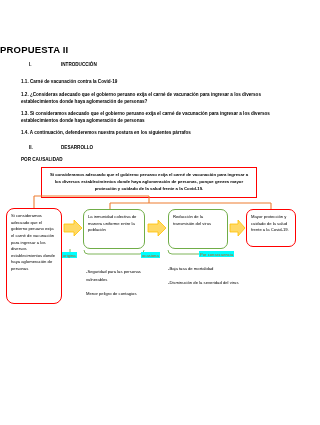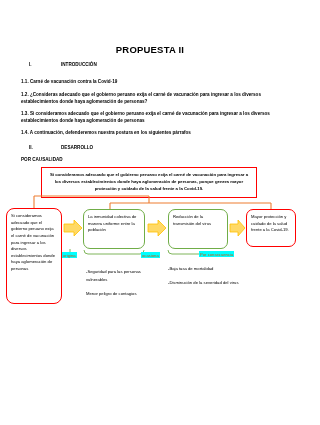--- a/index.html
+++ b/index.html
@@ -21,21 +21,20 @@
     inset: 0;
     background: #fff;
   }
 
   
   .doc-title {
     position: absolute;
     top: 44px;
     left: 0;
     width: 300px;
-    text-align: center;
     font-size: 9.5px;
     font-weight: bold;
     letter-spacing: 0.2px;
   }
 
   .sec-head {
     position: absolute;
     font-size: 4.6px;
     font-weight: bold;
   }

